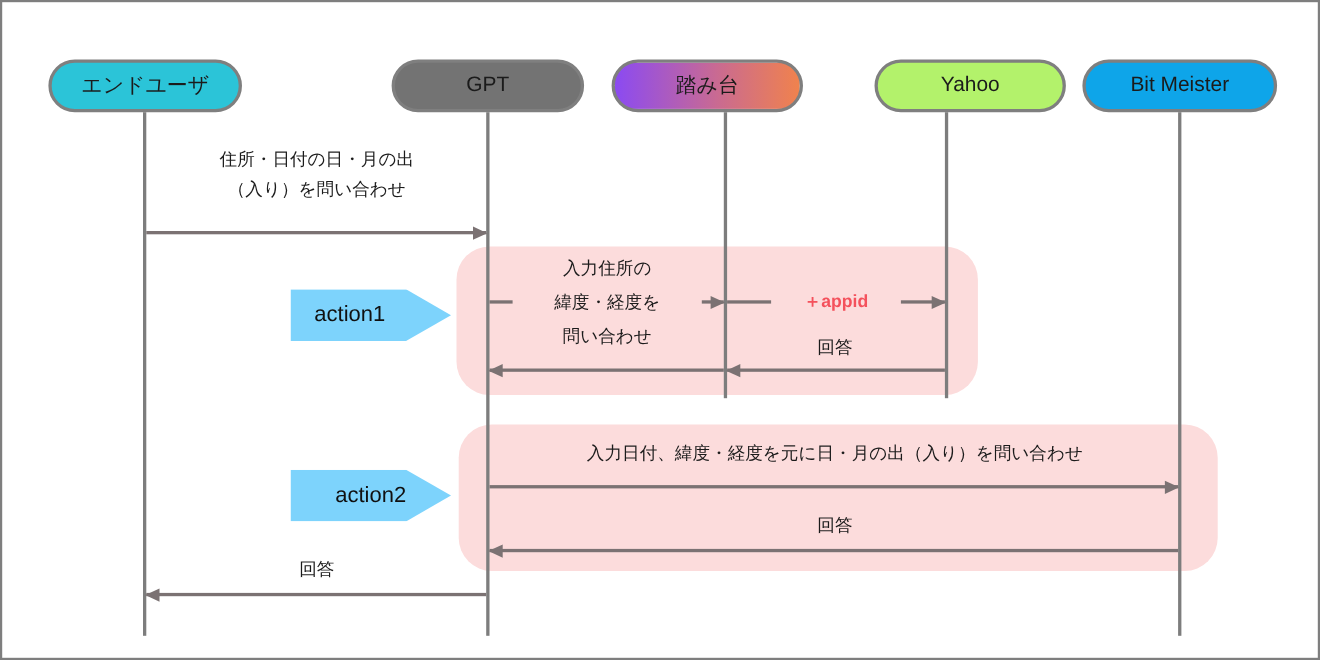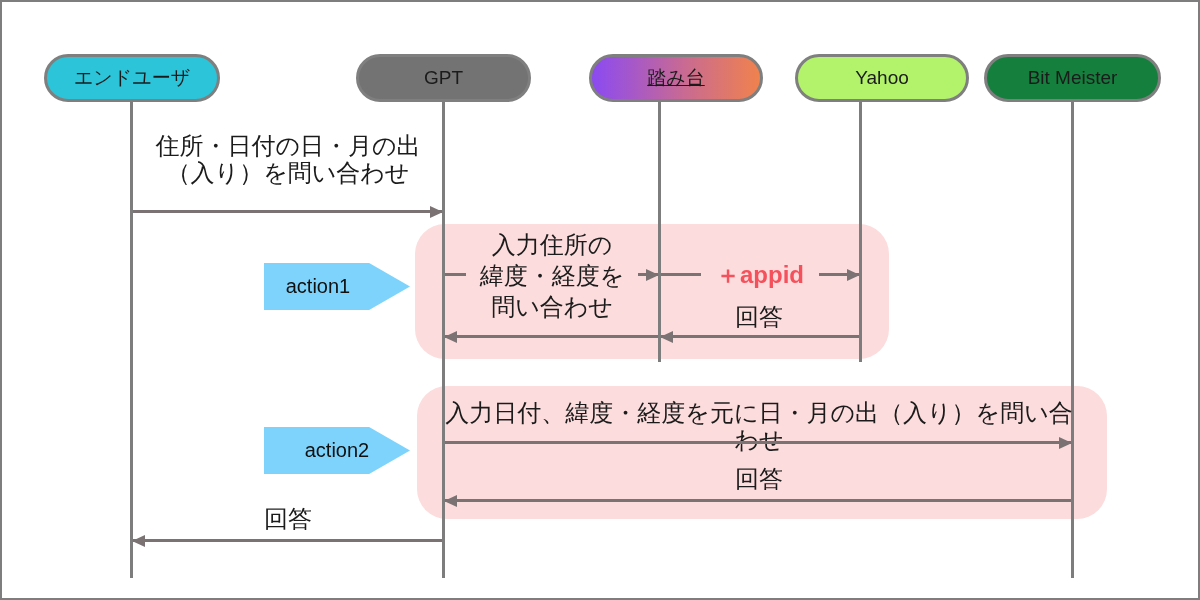--- a/index.html
+++ b/index.html
@@ -12,33 +12,33 @@
   .group-box{position:absolute;background:#fcdcdc;border-radius:30px;z-index:1;}
   .actor{
     position:absolute;top:52px;height:48px;border:3px solid #7f7f7f;border-radius:27px;
     display:flex;align-items:center;justify-content:center;font-size:19px;z-index:5;
     box-sizing:border-box;
   }
   .actor-enduser{background:#2bc4d8;}
   .actor-gpt{background:#737373;}
   .actor-fumidai{background:linear-gradient(90deg,#8b4af2 0%,#c96a92 55%,#f0824d 100%);}
   .actor-yahoo{background:#b3f26b;}
-  .actor-bitmeister{background:#15803d;text-align:center;}
+  .actor-bitmeister{background:#0ea5e9;text-align:center;}
   .arrow{position:absolute;height:3px;background:#7b7273;z-index:3;}
   .arrow.head-right::after{
     content:"";position:absolute;right:-1px;top:50%;transform:translateY(-50%);
     width:0;height:0;border-top:6px solid transparent;border-bottom:6px solid transparent;
     border-left:13px solid #7b7273;
   }
   .arrow.head-left::before{
     content:"";position:absolute;left:-1px;top:50%;transform:translateY(-50%);
     width:0;height:0;border-top:6px solid transparent;border-bottom:6px solid transparent;
     border-right:13px solid #7b7273;
   }
-  .msg{position:absolute;font-size:24px;text-align:center;line-height:27px;z-index:3;}
+  .msg{position:absolute;font-size:16px;text-align:center;line-height:27px;z-index:3;}
   .msg.mask{background:#fcdcdc;z-index:4;}
   .msg-appid{color:#f4515c;font-weight:bold;}
   .action-arrow{
     position:absolute;left:262px;width:146px;height:47px;background:#7dd3fc;z-index:3;
     clip-path:polygon(0 0,72% 0,100% 50%,72% 100%,0 100%);
     display:flex;align-items:center;justify-content:center;
     padding-right:38px;box-sizing:border-box;font-size:20px;color:#101010;
   }
   .three-line{line-height:31px;}
 </style>
@@ -51,21 +51,21 @@
   <div class="group-box" style="left:415px;top:384px;width:690px;height:133px;"></div>
 
   <div class="lifeline" style="left:128px;top:100px;height:476px;"></div>
   <div class="lifeline" style="left:440px;top:100px;height:476px;"></div>
   <div class="lifeline" style="left:656px;top:100px;height:260px;"></div>
   <div class="lifeline" style="left:857px;top:100px;height:260px;"></div>
   <div class="lifeline" style="left:1069px;top:100px;height:476px;"></div>
 
   <div class="actor actor-enduser" style="left:42px;width:176px;">エンドユーザ</div>
   <div class="actor actor-gpt" style="left:354px;width:175px;">GPT</div>
-  <div class="actor actor-fumidai" style="left:587px;width:174px;text-decoration:underline;">踏み台</div>
+  <div class="actor actor-fumidai" style="left:554px;width:174px;">踏み台</div>
   <div class="actor actor-yahoo" style="left:793px;width:174px;">Yahoo</div>
   <div class="actor actor-bitmeister" style="left:982px;width:177px;">Bit Meister</div>
 
   <div class="msg" style="left:126px;top:130px;width:320px;">
     <span>住所・日付の日・月の出</span><br>
     <span>（入り）を問い合わせ</span>
   </div>
   <div class="arrow head-right" style="left:131px;top:208px;width:309px;"></div>
 
   <div class="action-arrow" style="top:261px;">action1</div>

